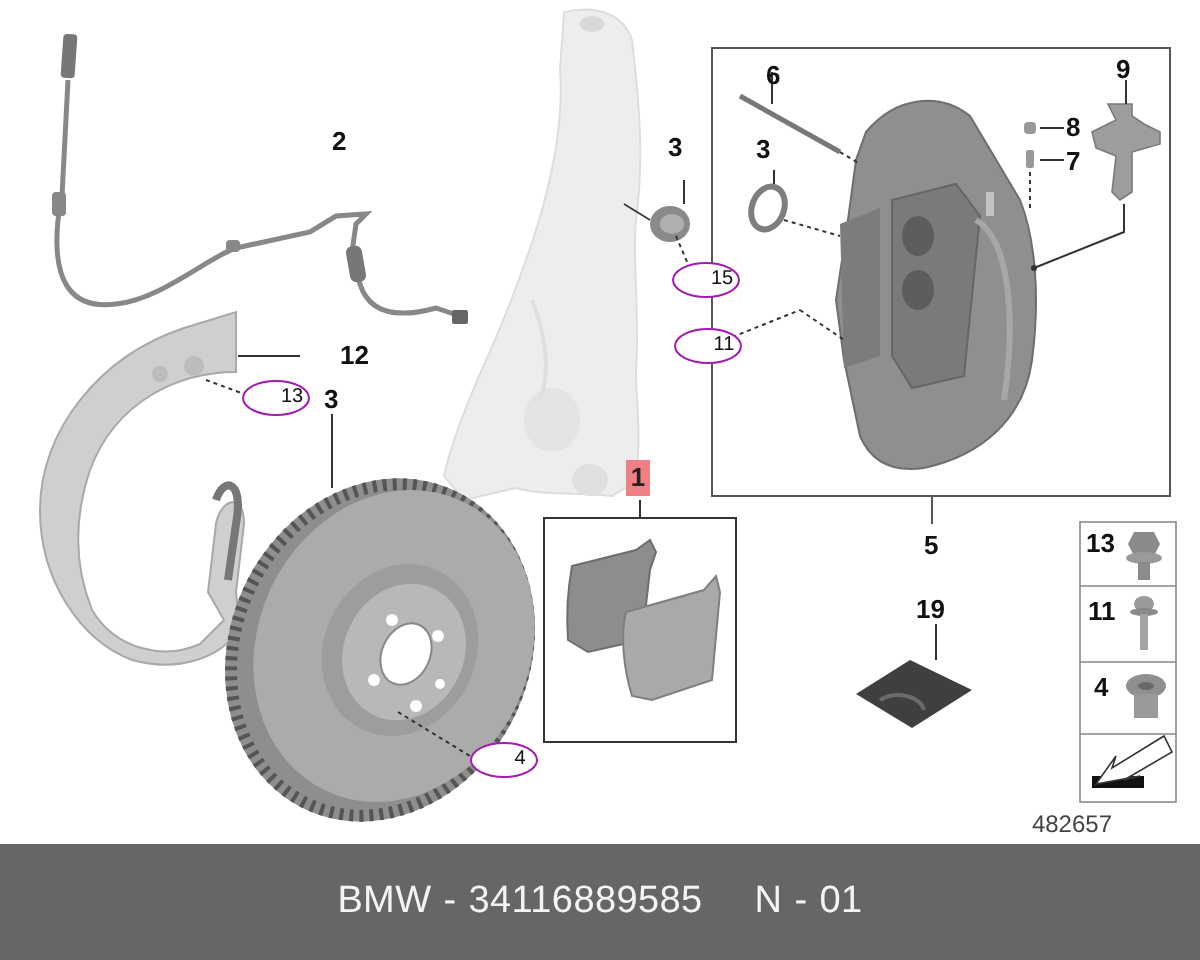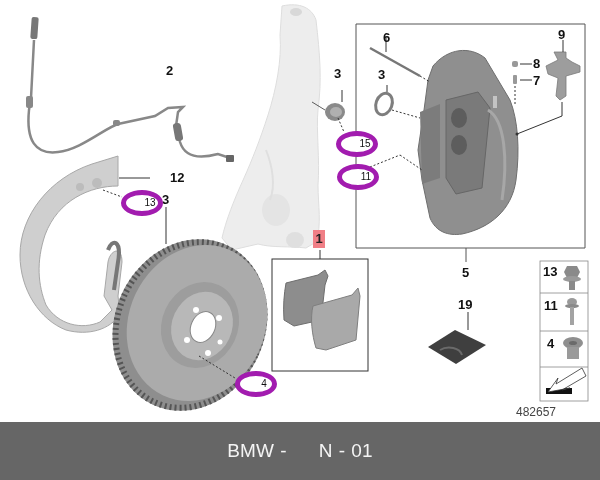--- a/index.html
+++ b/index.html
@@ -1,20 +1,20 @@
 <!DOCTYPE html>
 <html><head>
 <meta charset="utf-8">
 <style>
   html, body { margin: 0; padding: 0; }
   body { width: 600px; height: 480px; background: #ffffff; position: relative; overflow: hidden; font-family: "Liberation Sans", sans-serif; }
   .canvas { position: absolute; left: 0; top: 0; width: 600px; height: 420px; background: #ffffff; }
   svg.art { position: absolute; left: 0; top: 0; }
   .callout { position: absolute; font-family: "Liberation Sans", sans-serif; font-weight: bold; font-size: 13px; color: #111; line-height: 1; }
-  .circ { position: absolute; width: 16px; height: 16px; border: 5px solid #a21caf; border-radius: 50%; background: #fff; font-family: "Liberation Sans", sans-serif; font-size: 10px; font-weight: normal; color: #111; text-align: center; line-height: 16px; padding-left: 16px; }
+  .circ { position: absolute; width: 16px; height: 16px; border: 1px solid #a21caf; border-radius: 50%; background: #fff; font-family: "Liberation Sans", sans-serif; font-size: 10px; font-weight: normal; color: #111; text-align: center; line-height: 16px; padding-left: 16px; }
   .hl { position: absolute; background: #f07f86; color: #222; font-weight: bold; font-size: 13px; text-align: center; width: 12px; height: 18px; line-height: 18px; }
   .kit-label { position: absolute; font-weight: bold; font-size: 13px; color: #111; font-family: "Liberation Sans", sans-serif; }
   .ref { position: absolute; right: 44px; top: 405px; font-size: 12px; color: #444; }
   .footer { position: absolute; left: 0; top: 422px; width: 600px; height: 58px; background: #666666; color: #f4f4f4; display: flex; align-items: center; justify-content: center; font-size: 19px; letter-spacing: 0.2px; }
   .footer span { display: inline-block; }
   .footer .gap { width: 26px; }
 </style>
 </head>
 <body>
 
@@ -163,17 +163,18 @@
   <div class="kit-label" style="left:543px; top:264px;">13</div>
   <div class="kit-label" style="left:544px; top:298px;">11</div>
   <div class="kit-label" style="left:547px; top:336px;">4</div>
 
   <div class="ref">482657</div>
 </div>
 
 <div class="footer">
   <span>BMW</span>
   <span style="margin:0 6px;">-</span>
+  <span>34116889585</span>
   <span class="gap"></span>
   <span>N</span>
   <span style="margin:0 6px;">-</span>
   <span>01</span>
 </div>
 
 </body></html>

